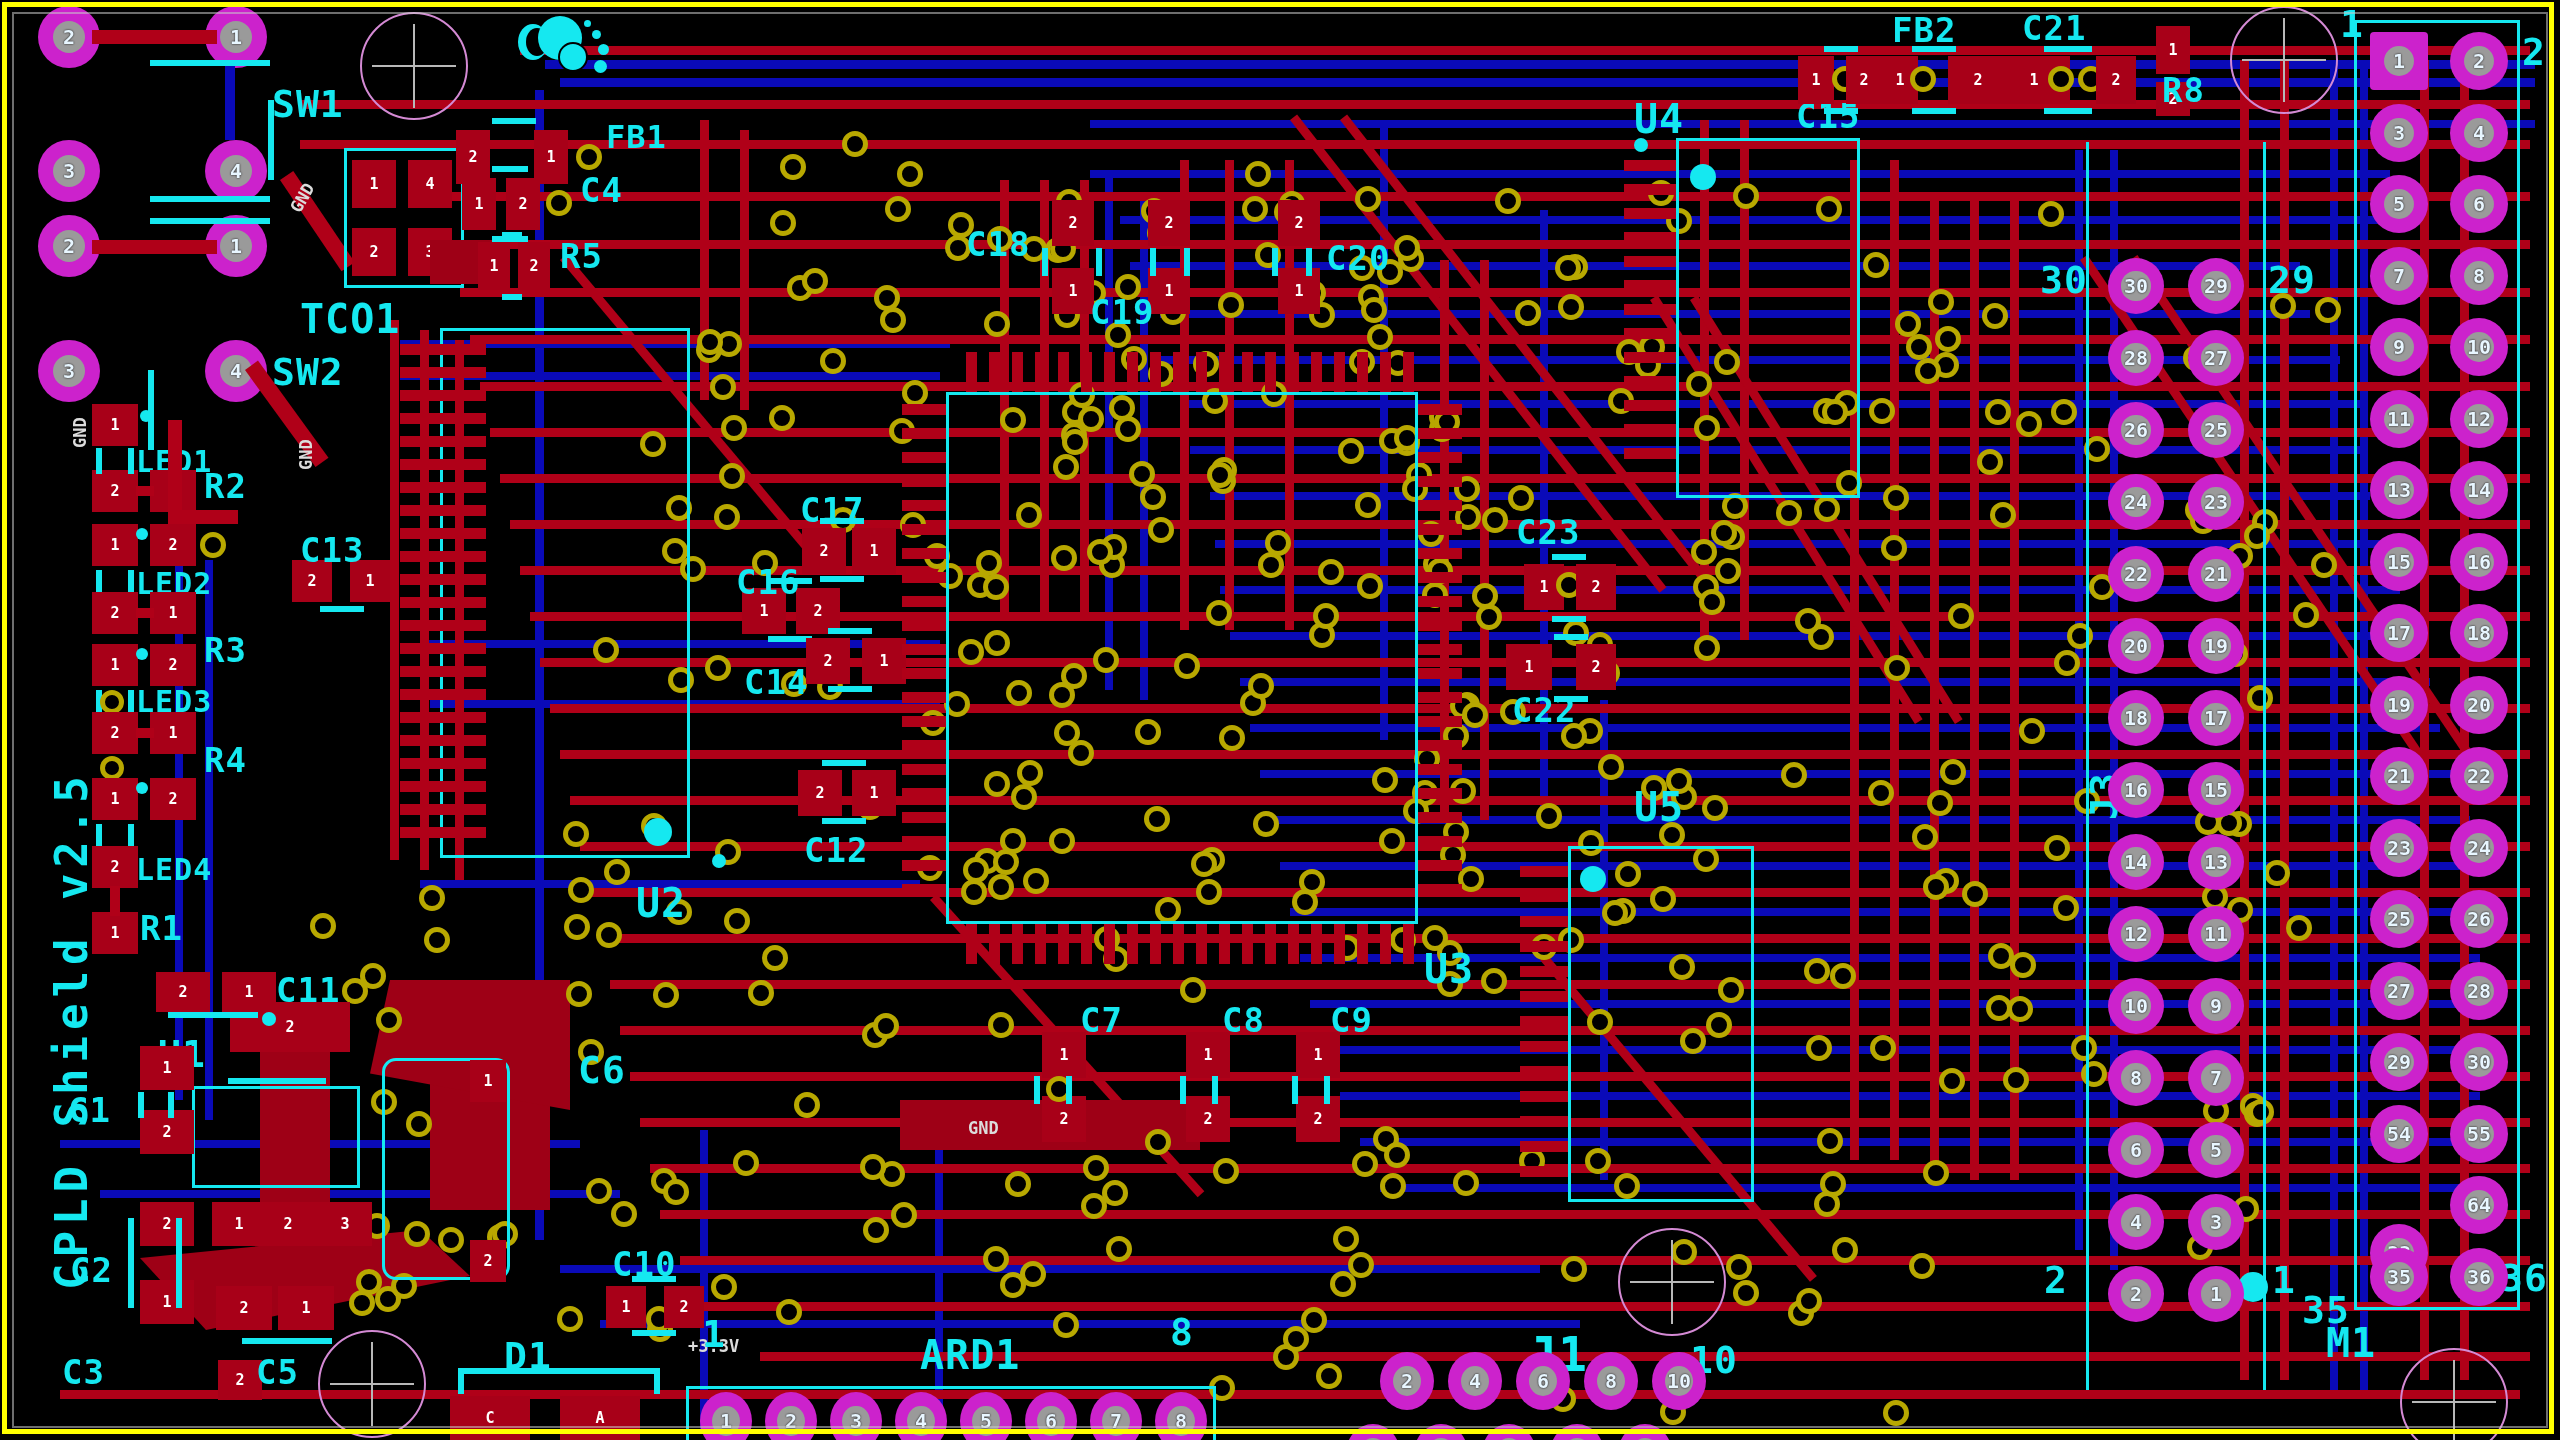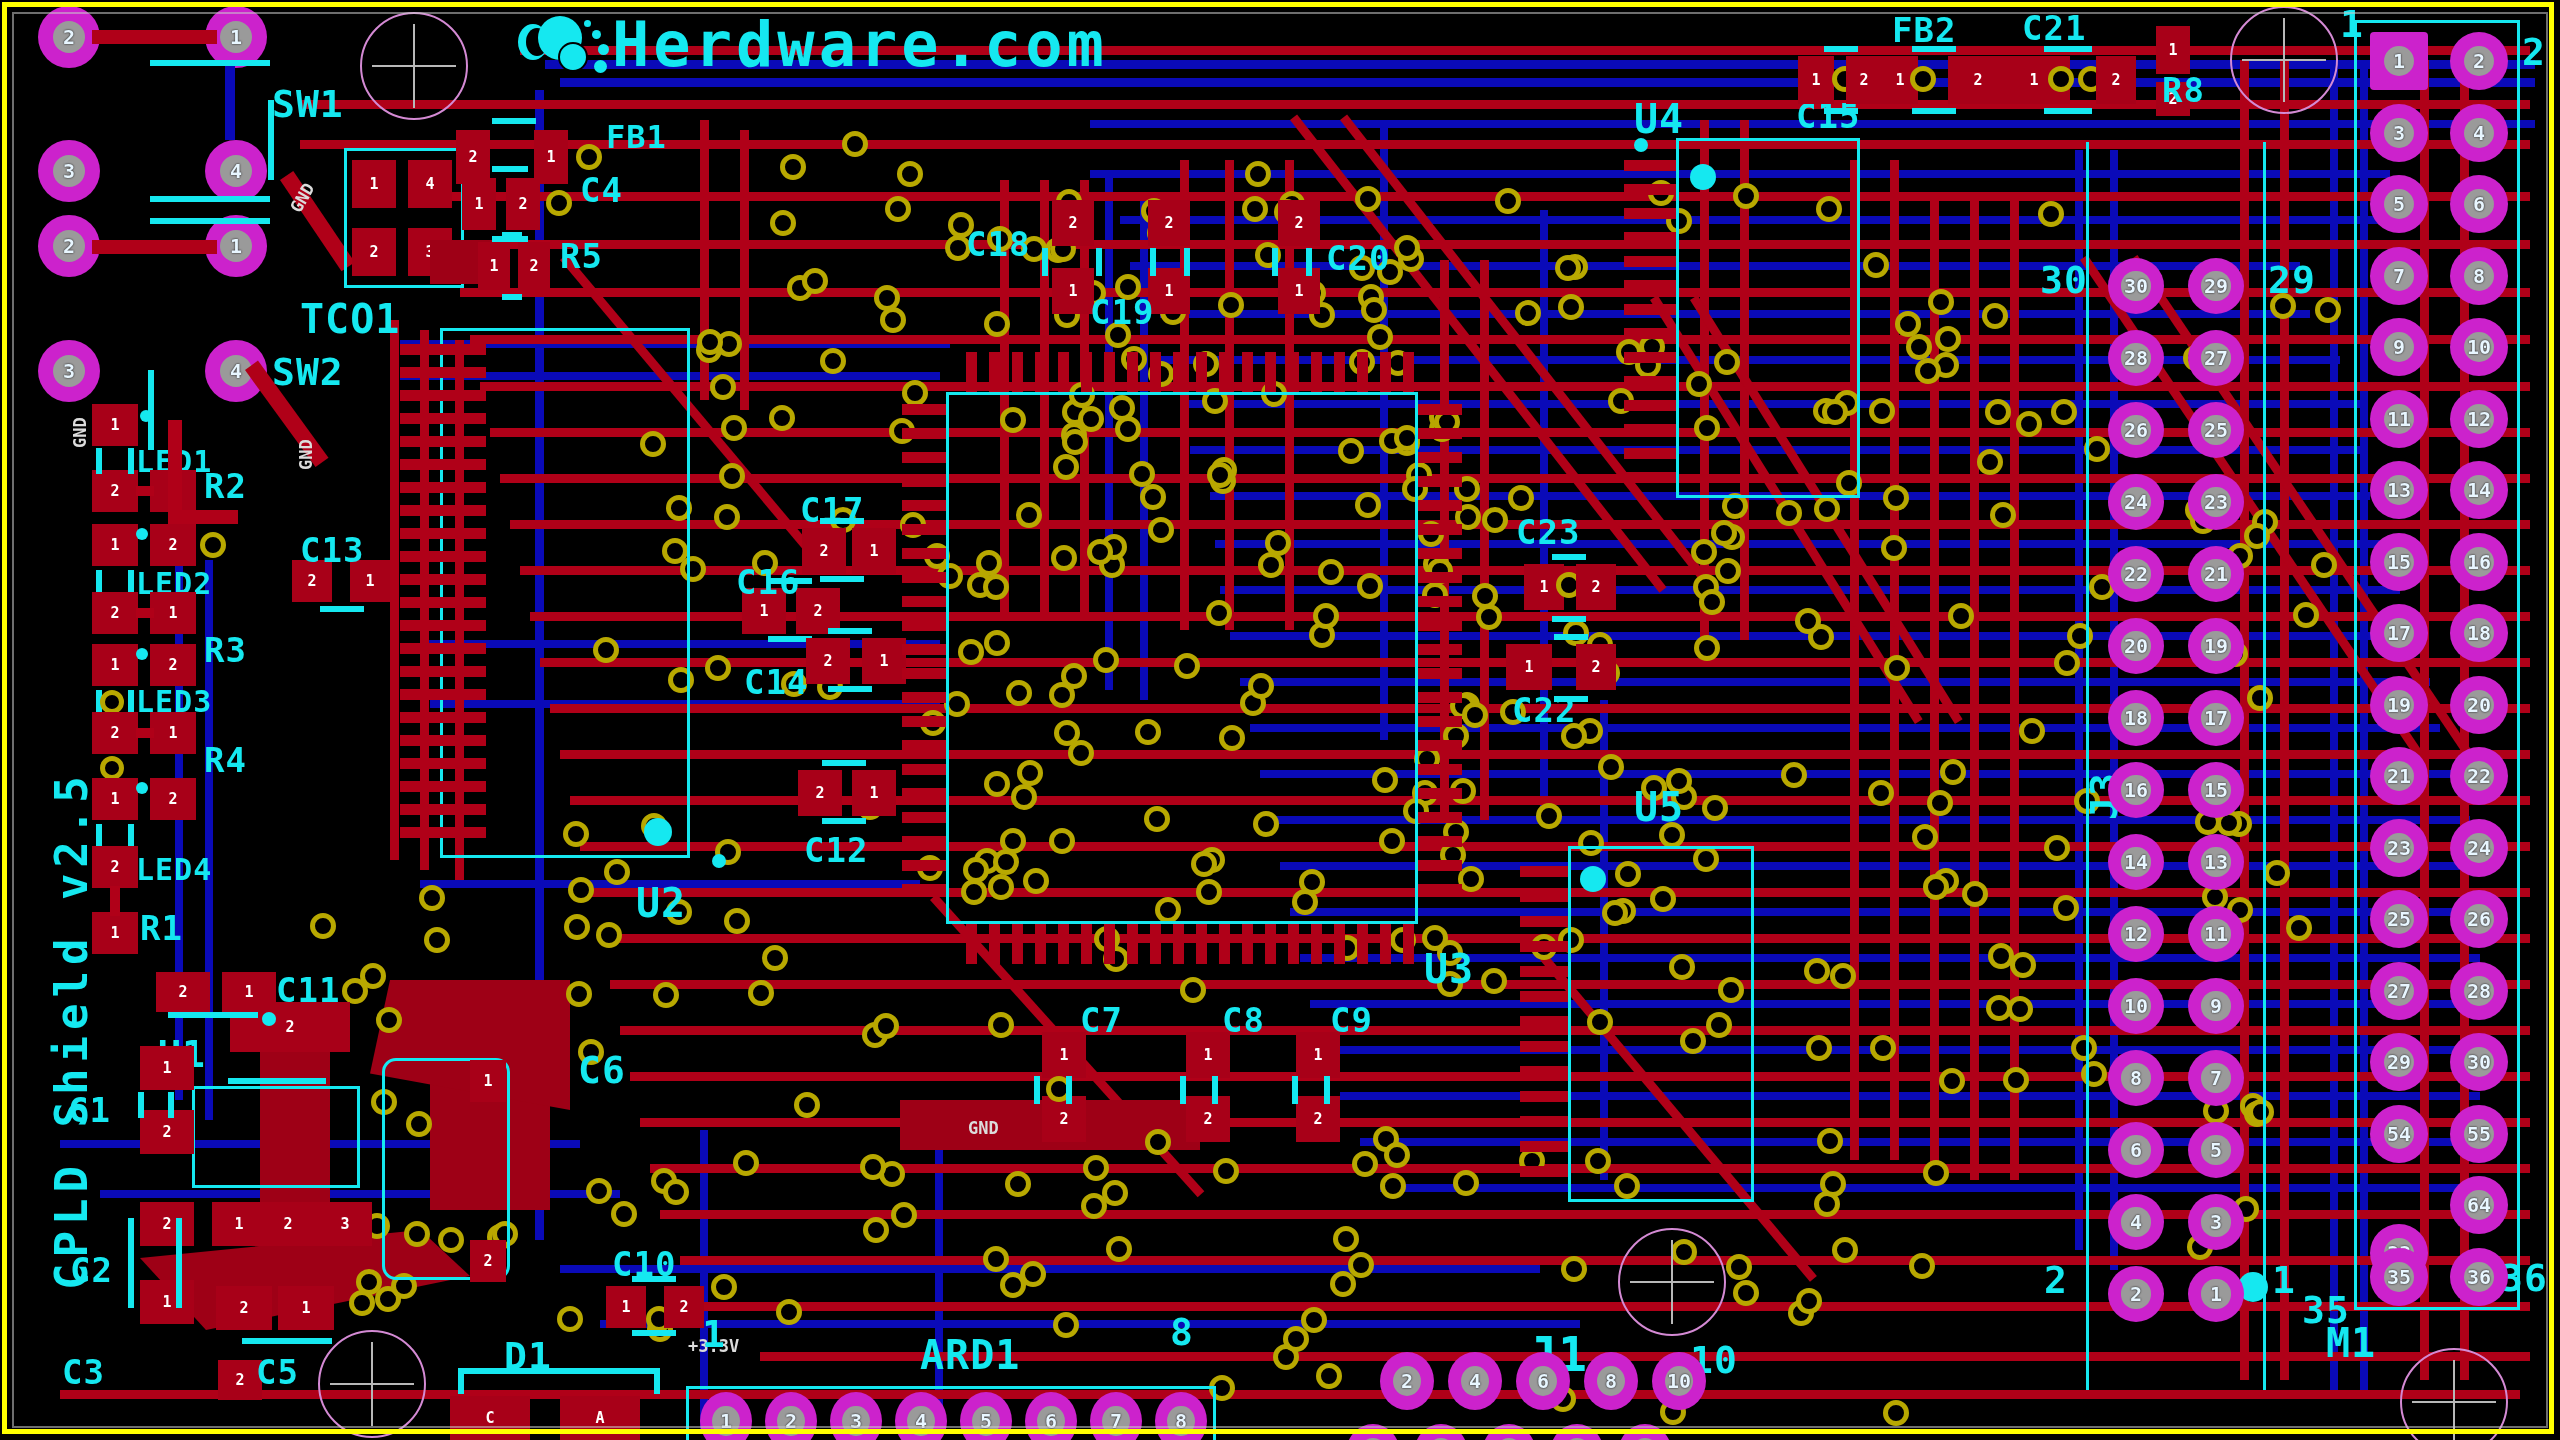--- a/index.html
+++ b/index.html
@@ -619,21 +619,20 @@
   <div id="logo-mark">
     <div class="b2"></div>
       <div class="b3"></div>
       <div class="b1"></div>
       <div class="b4"></div>
     <div class="d" style="left:82px;top:16px;width:9px;height:9px"></div>
     <div class="d" style="left:88px;top:30px;width:11px;height:11px"></div>
     <div class="d" style="left:84px;top:46px;width:13px;height:13px"></div>
     <div class="d" style="left:74px;top:6px;width:7px;height:7px"></div>
   </div>
-  <div id="logo-text">Herdware.com</div>
 
   <div class="vtext" style="left:46px;top:1290px;font-size:44px;letter-spacing:6px">CPLD Shield v2.5</div>
 
   <div>
     <div class="thpad" style="left:38px;top:6px;width:62px;height:62px">
         <i></i>
         <span>2</span>
       </div>
     <div class="thpad" style="left:205px;top:6px;width:62px;height:62px">
         <i></i>

